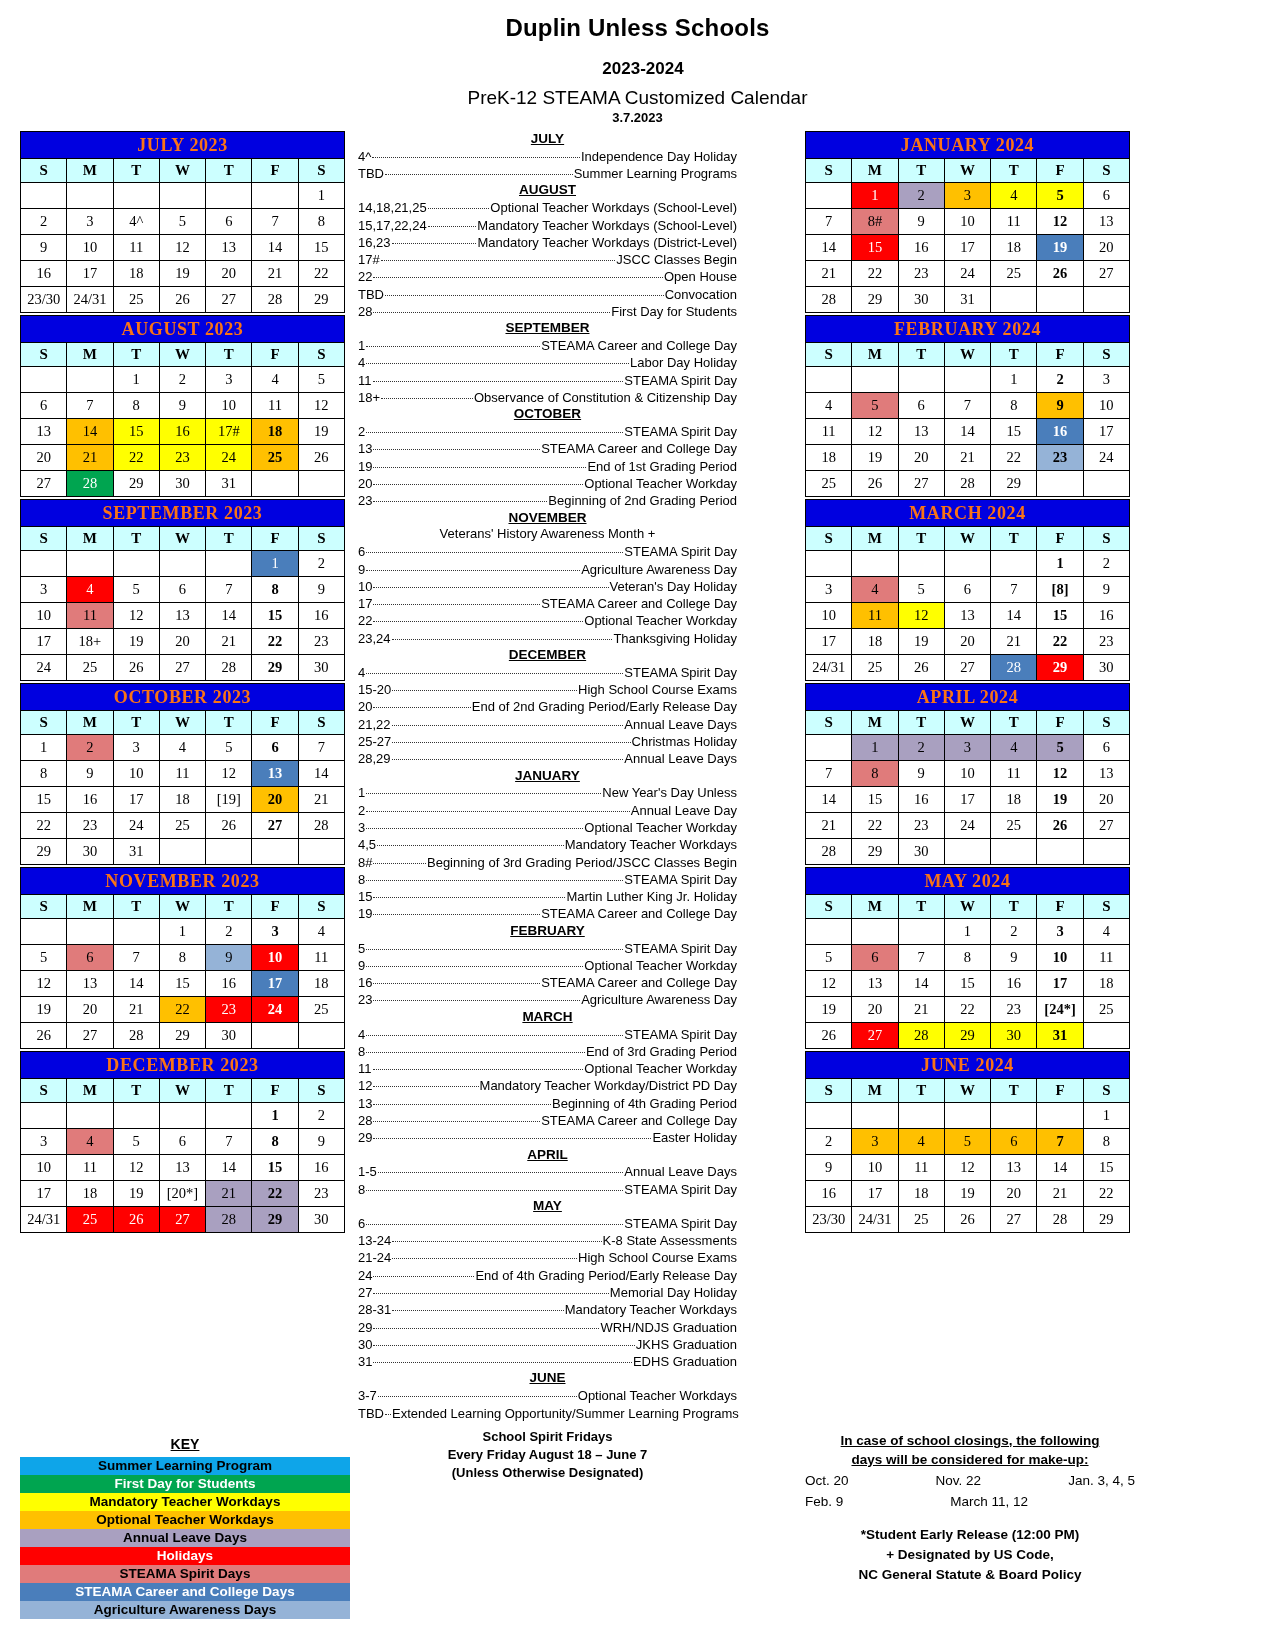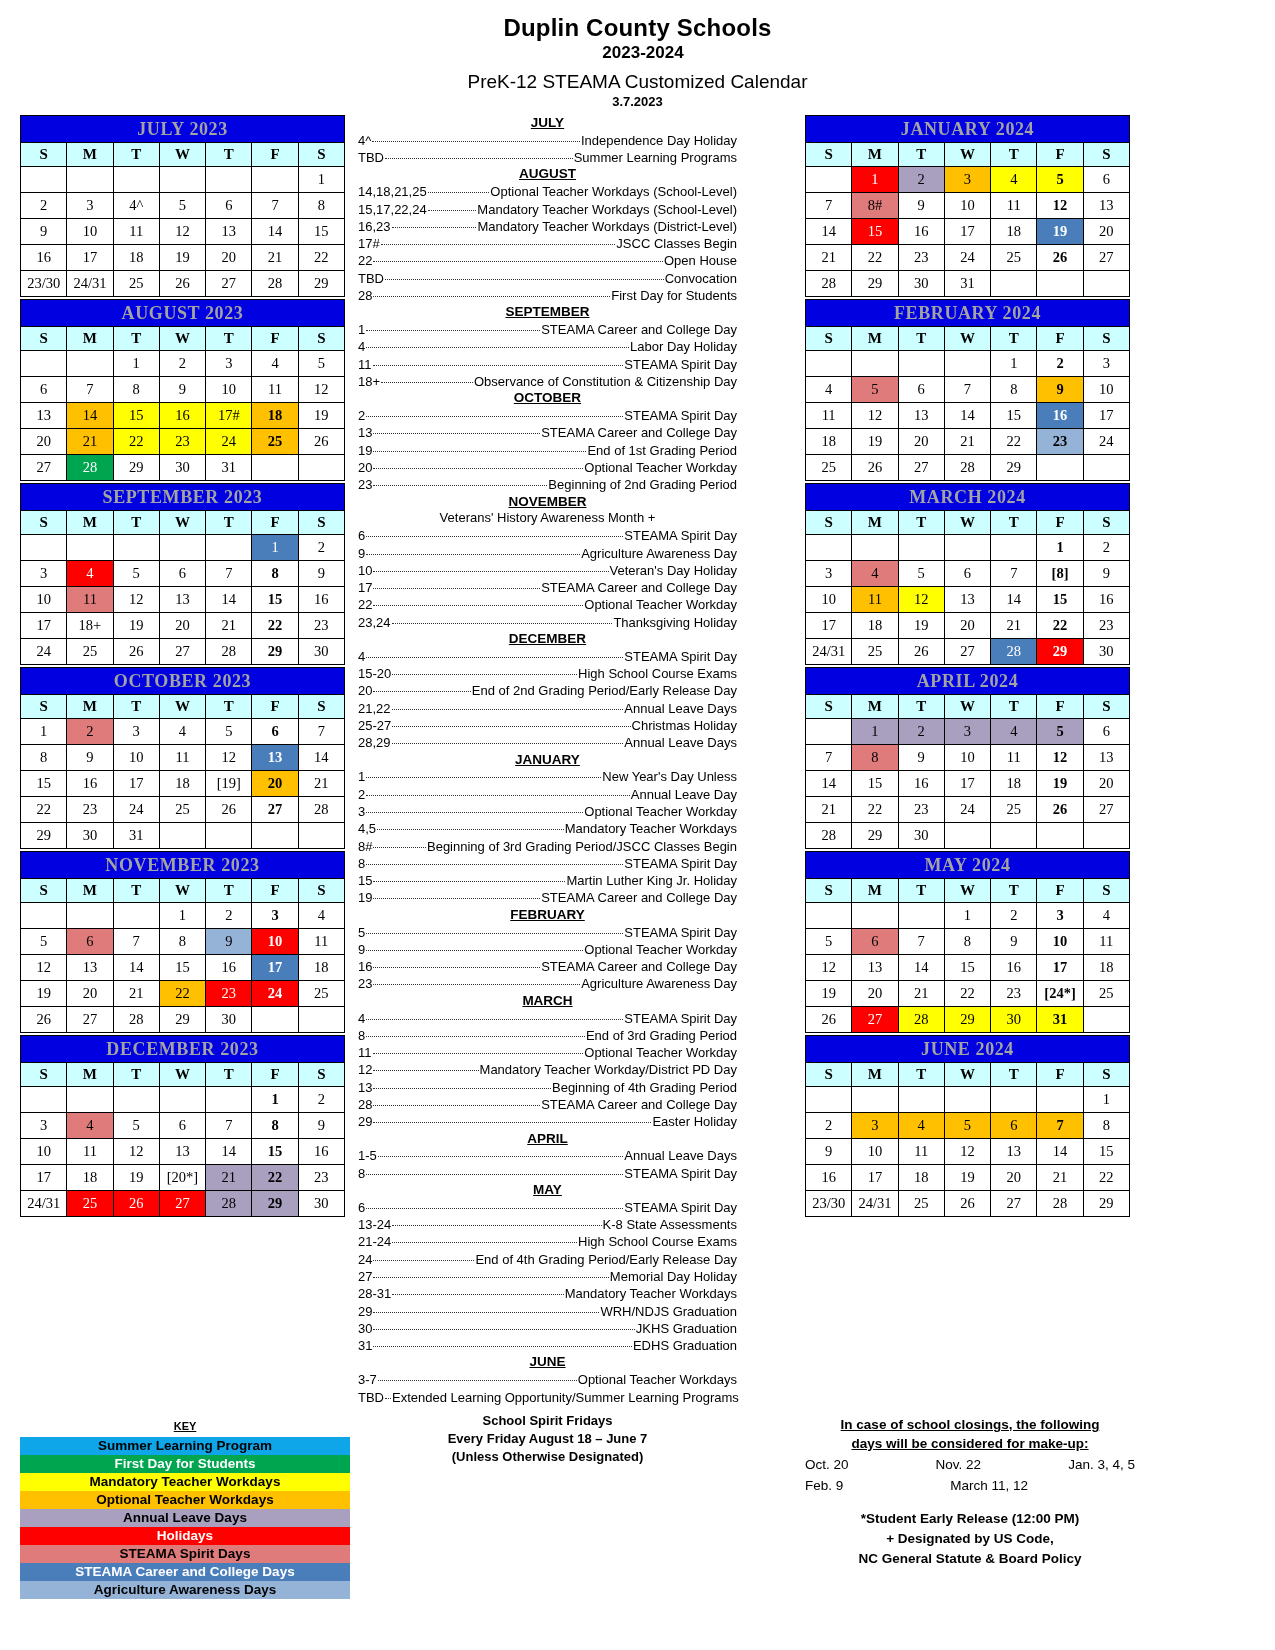--- a/index.html
+++ b/index.html
@@ -8,36 +8,36 @@
     width:1275px; height:1650px;
     background:#ffffff;
     font-family:"Liberation Serif", serif;
     color:#000;
     position:relative;
     overflow:hidden;
   }
   
   .doc-header { text-align:center; padding-top:14px; font-family:"Liberation Sans", sans-serif; }
   .doc-header .t1 { font-size:24px; font-weight:bold; letter-spacing:.2px; }
-  .doc-header .t2 { font-size:17px; font-weight:bold; margin-top:1px;padding-left:11px; }
+  .doc-header .t2 { font-size:17px; font-weight:bold; margin-top:17px;padding-left:11px; }
   .doc-header .t3 { font-size:19px; font-weight:normal; margin-top:8px; }
   .doc-header .t4 { font-size:13px; font-weight:bold; margin-top:1px; }
 
   
   .columns { display:flex; align-items:flex-start; padding:6px 20px 0 20px; }
   .col-left  { width:330px; flex:0 0 330px; }
   .col-mid   { width:395px; flex:0 0 395px; padding:0 8px; }
   .col-right { width:330px; flex:0 0 330px; margin-left:60px;}
 
   
   table.month { border-collapse:collapse; width:325px; table-layout:fixed; margin-bottom:2px; }
   table.month td, table.month th { border:1.6px solid #000; height:26px; text-align:center;
      font-size:14.5px; font-family:"Liberation Serif", serif; padding:0; }
   table.month .m-title {
-     background:#0000e0; color:#a3a3a3; font-weight:bold; font-size:18px;
+     background:#0000e0; color:#f97316; font-weight:bold; font-size:18px;
      letter-spacing:.6px; height:27px; border:1.6px solid #000;
   }
   table.month .dow { background:#ccffff; font-weight:bold; font-size:15px; height:24px; }
   td.e { }
   td.b { font-weight:bold; }
   td.sm { font-size:11px; }
   td.tiny { font-size:10.5px; }
 
   
   .c-summer   { background:#0ea5e9; }
@@ -58,21 +58,21 @@
   .ev { display:flex; align-items:baseline; font-family:"Liberation Sans", sans-serif;
      font-size:13px; line-height:1.33; white-space:nowrap; }
   .ev .d { flex:0 0 auto; }
   .ev .dots { flex:1 1 auto; overflow:hidden; margin:0 1px;
      border-bottom:1.5px dotted #333; position:relative; top:-3px; min-width:6px; }
   .ev .lbl { flex:0 0 auto; }
 
   
   .key-wrap { width:330px; margin-top:14px; }
   .key-title { text-align:center; font-family:"Liberation Sans", sans-serif;
-      font-weight:bold; font-size:11px; text-decoration:underline; margin-bottom:5px;}
+      font-weight:bold; font-size:14px; text-decoration:underline; margin-bottom:5px;}
   .key-row { text-align:center; font-family:"Liberation Sans", sans-serif;
       font-weight:bold; font-size:13.5px; height:18px; line-height:18px; }
 
   
   .bot-mid { text-align:center; font-family:"Liberation Sans", sans-serif;
       font-size:13px; line-height:1.4; margin-top:6px; }
   .bot-mid .hd { font-weight:bold; }
 
   
   .bot-right { font-family:"Liberation Sans", sans-serif; font-size:13.5px; line-height:1.4; }
@@ -83,21 +83,21 @@
 
   .footer-area { display:flex; padding:0 20px; align-items:flex-start; }
   .fa-left  { width:330px; flex:0 0 330px; }
   .fa-mid   { width:395px; flex:0 0 395px; padding:0 24px; }
   .fa-right { width:330px; flex:0 0 330px; margin-left:60px; padding-top:10px; }
 </style>
 </head>
 <body>
 
 <div class="doc-header">
-  <div class="t1">Duplin County Schools</div>
+  <div class="t1">Duplin Unless Schools</div>
   <div class="t2">2023-2024</div>
   <div class="t3">PreK-12 STEAMA Customized Calendar</div>
   <div class="t4">3.7.2023</div>
 </div>
 
 <div class="columns">
   <div class="col-left" id="col-left">
       <table class="month">
         <thead>
           <tr>

